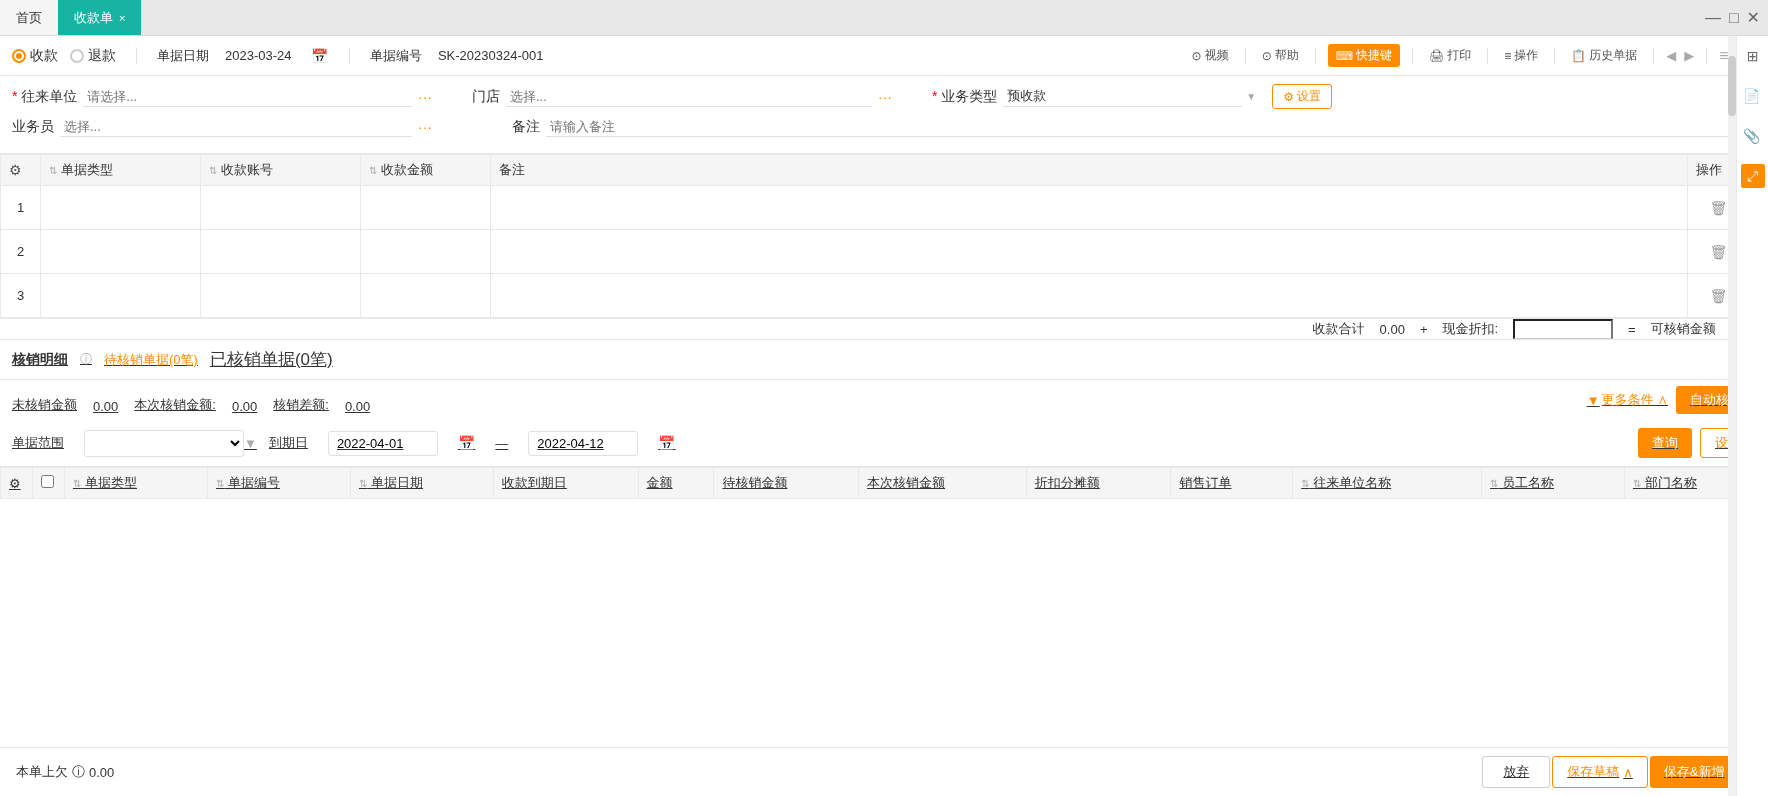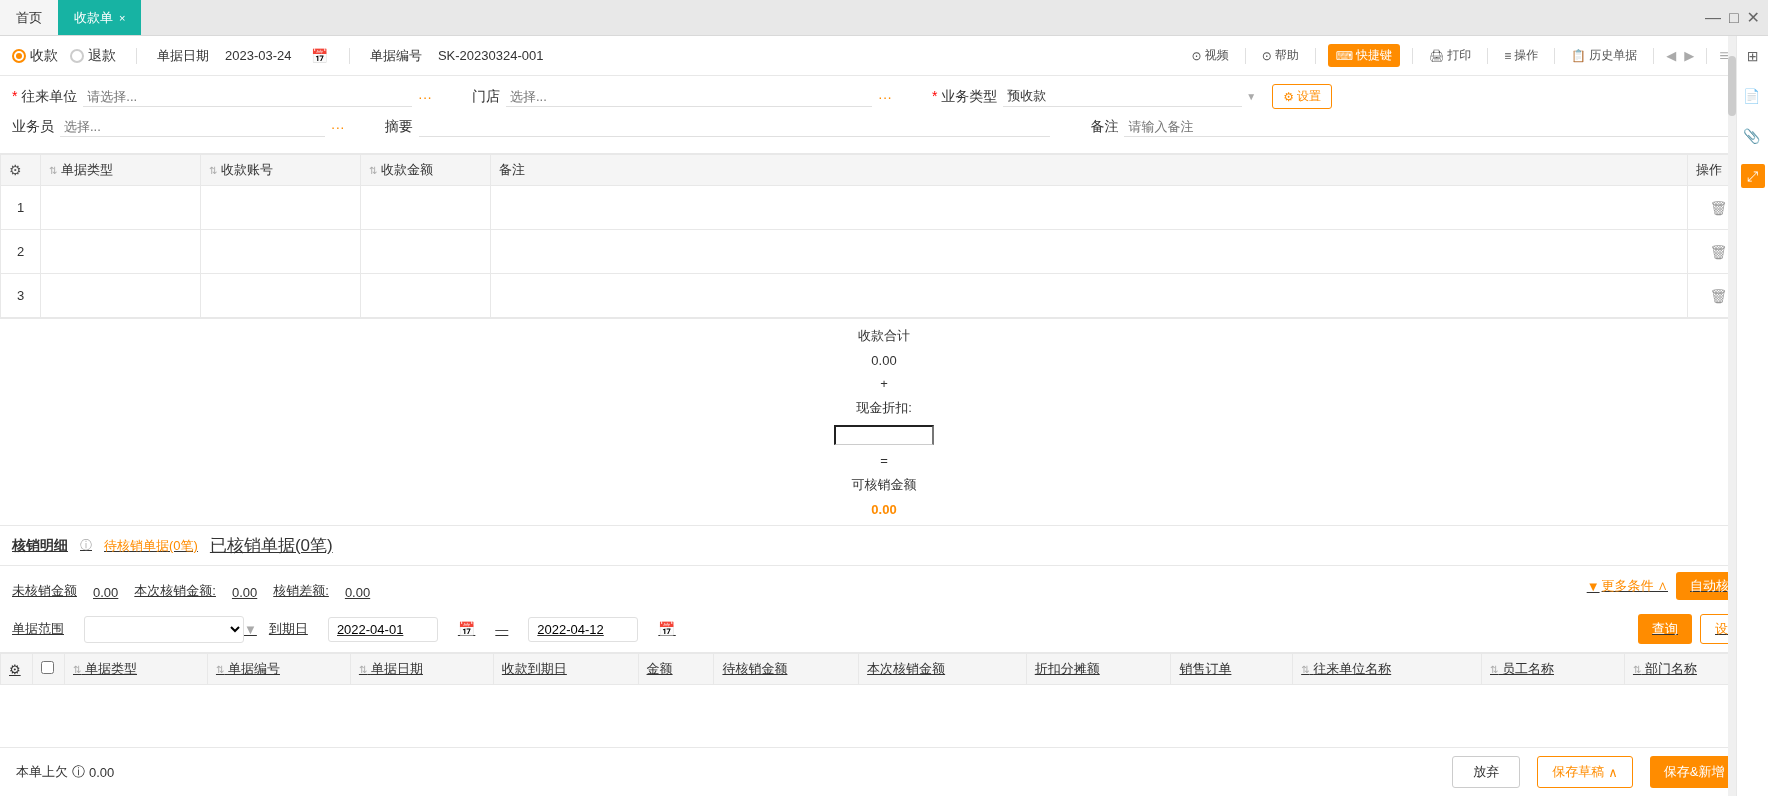--- a/index.html
+++ b/index.html
@@ -252,27 +252,26 @@
       color: #999;
       cursor: pointer;
       font-size: 14px;
     }
 
     
     .summary-row {
       display: flex;
       justify-content: flex-end;
       align-items: center;
-      padding: 8px 12px;
-      gap: 8px;
+      padding: 0 12px;
+      gap: 15px;
       font-size: 13px;
       color: #333;
       border-bottom: 1px solid #e8e8e8;
       flex-shrink: 0;
-      flex-direction: column;
     }
     .summary-val {
       color: #333;
     }
     .summary-orange {
       color: #ff8c00;
       font-weight: 600;
     }
     .summary-input {
       border-bottom: 1px solid #ccc;
@@ -433,21 +432,22 @@
     .bottom-info {
       display: flex;
       align-items: center;
       gap: 4px;
       font-size: 13px;
       color: #333;
     }
     .bottom-right {
       margin-left: auto;
       display: flex;
-      gap: 17px;
+      gap: 2px;
+      text-decoration: underline;
     }
     .btn-white {
       background: #fff;
       border: 1px solid #ccc;
       color: #333;
       padding: 6px 20px;
       font-size: 13px;
       border-radius: 3px;
       cursor: pointer;
     }
@@ -629,24 +629,20 @@
         </div>
       </div>
     </div>
     <div class="form-row">
       <div class="form-field" style="max-width:420px">
         <span class="form-field-label">业务员</span>
         <input class="form-input" type="text" placeholder="选择..." style="">
         <span class="more-btn">···</span>
       </div>
       <div style="width:40px"></div>
-      <div class="form-field" style="flex:2">
-        <span class="form-field-label">摘要</span>
-        <input class="form-input" type="text" style="flex: 1 1 0%;">
-      </div>
       <div style="width:40px"></div>
       <div class="form-field" style="flex:2">
         <span class="form-field-label">备注</span>
         <input class="form-input" type="text" style="flex: 1 1 0%;" placeholder="请输入备注">
       </div>
     </div>
   </div>
 
   <div class="data-table-wrapper">
     <table class="data-table">

